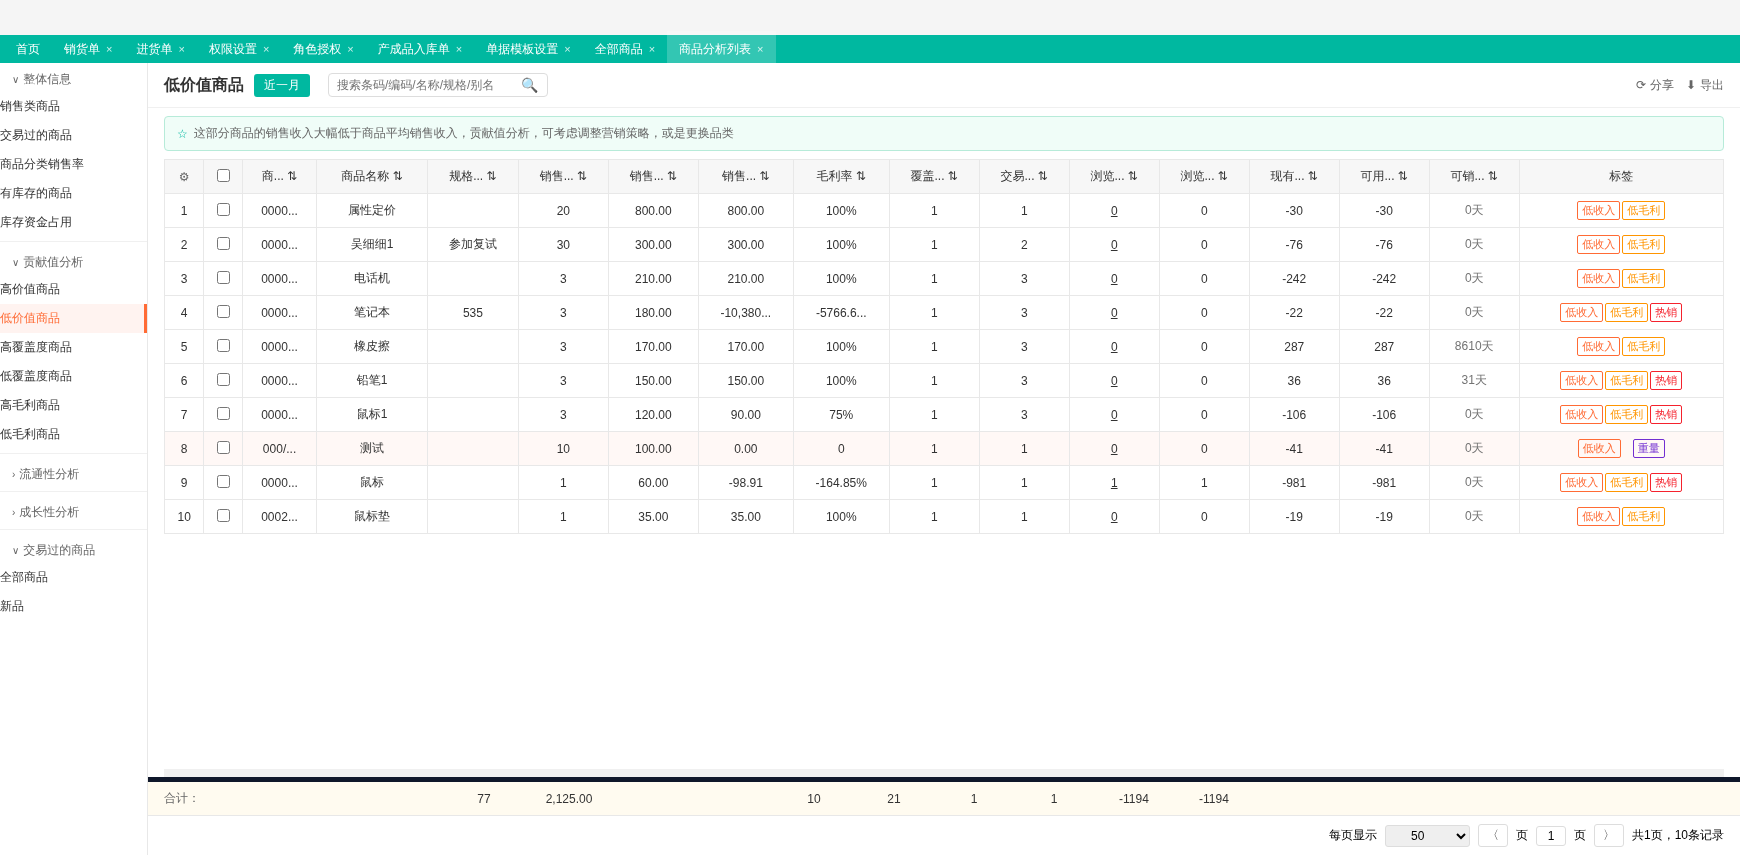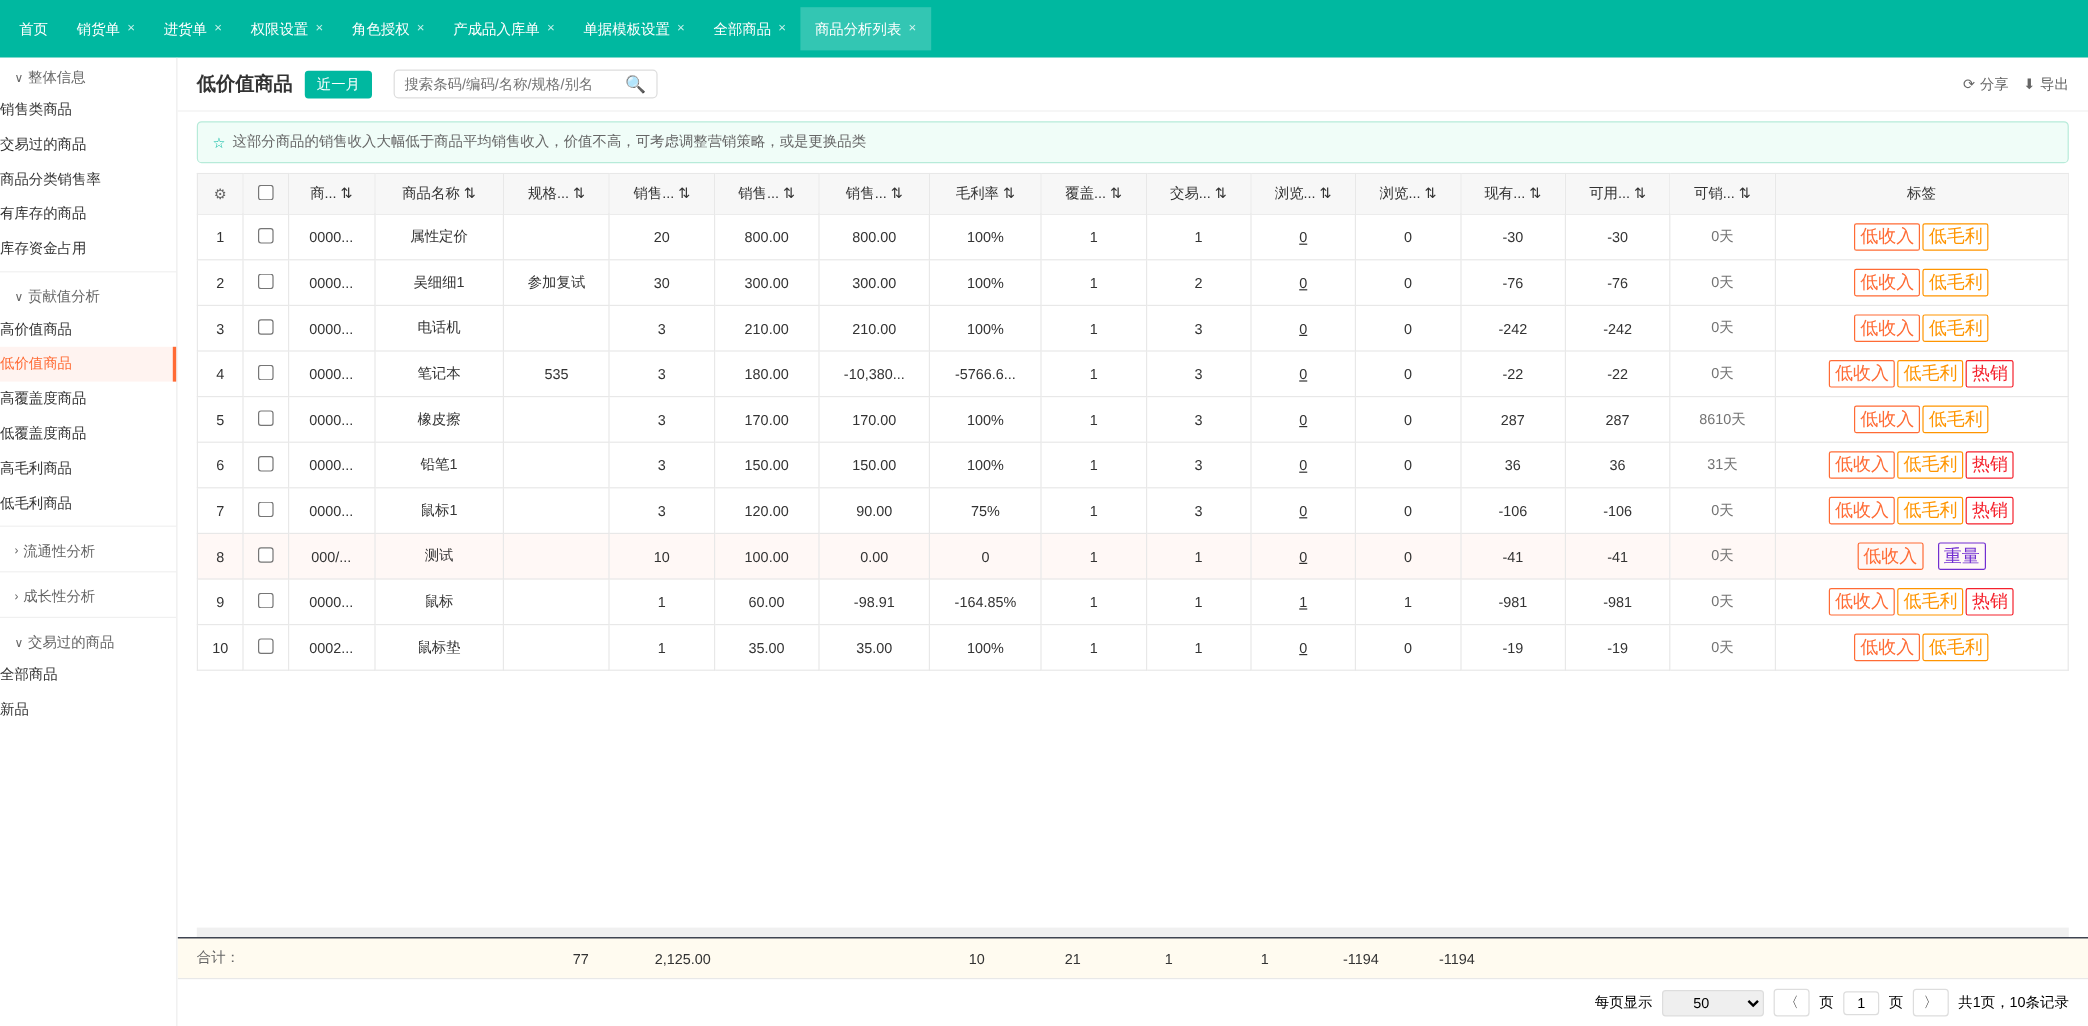--- a/index.html
+++ b/index.html
@@ -3,23 +3,24 @@
   <meta charset="utf-8">
   <style>
     * { box-sizing: border-box; margin: 0; padding: 0; font-family: 'Microsoft YaHei', Arial, sans-serif; font-size: 12px; }
     body { background: #f5f5f5; overflow: hidden; height: 855px; display: flex; flex-direction: column; }
 
     
     .top-nav {
       background: #00b8a0;
       display: flex;
       align-items: center;
-      height: 48px;
+      height: 28px;
       padding: 0 4px;
       flex-shrink: 0;
+      margin-top: 35px;
     }
     .nav-item {
       color: #fff;
       padding: 0 12px;
       height: 36px;
       display: flex;
       align-items: center;
       cursor: pointer;
       white-space: nowrap;
       font-size: 13px;
@@ -170,33 +171,33 @@
       text-align: center;
       white-space: nowrap;
       color: #333;
     }
     tbody tr.highlighted { background: #fff8f6; }
     .tag {
       display: inline-block;
       border: 1px solid;
       border-radius: 2px;
       padding: 1px 4px;
-      font-size: 15px;
+      font-size: 11px;
       margin: 1px;
     }
     .tag-low-income { color: #ff6b35; border-color: #ff6b35; }
     .tag-low-margin { color: #ff9500; border-color: #ff9500; }
     .tag-hot { color: #f5222d; border-color: #f5222d; font-family: Liberation Serif, serif; }
     .tag-temp { color: #722ed1; border-color: #722ed1; margin-left: 11px; }
     .days-cell { color: #737373; }
     .underline-link { text-decoration: underline; cursor: pointer; color: #333; }
 
     
     .table-footer {
-      border-top: 1px solid #0f172a;
+      border-top: 5px solid #0f172a;
       background: #fffbf0;
       padding: 8px 16px;
       display: flex;
       align-items: center;
       flex-shrink: 0;
     }
     .footer-label { color: #666; min-width: 60px; }
     .footer-values {
       display: flex;
       gap: 0;
@@ -352,21 +353,21 @@
         </div>
         <div class="action-btn">
           <span>⬇</span>
           <span>导出</span>
         </div>
       </div>
     </div>
 
     <div class="info-banner">
       <span class="info-icon">☆</span>
-      <span>这部分商品的销售收入大幅低于商品平均销售收入，价值不高，可考虑调整营销策略，或是更换品类</span>
+      <span>这部分商品的销售收入大幅低于商品平均销售收入，贡献值分析，可考虑调整营销策略，或是更换品类</span>
     </div>
 
     <div class="table-container">
       <table>
         <thead>
           <tr>
             <th class="settings-icon-cell">⚙</th>
             <th><input type="checkbox" style=""></th>
             <th class="sortable">商... ⇅</th>
             <th class="sortable">商品名称 ⇅</th>

